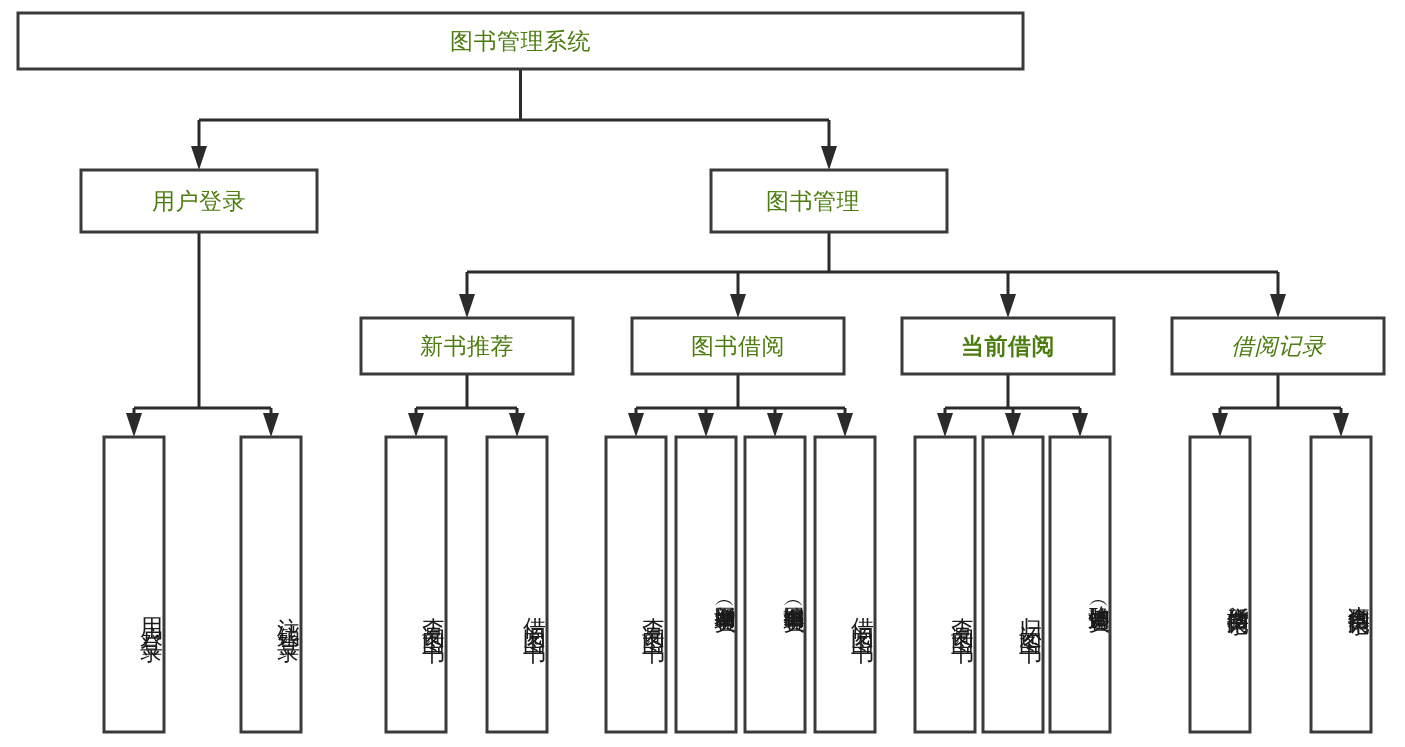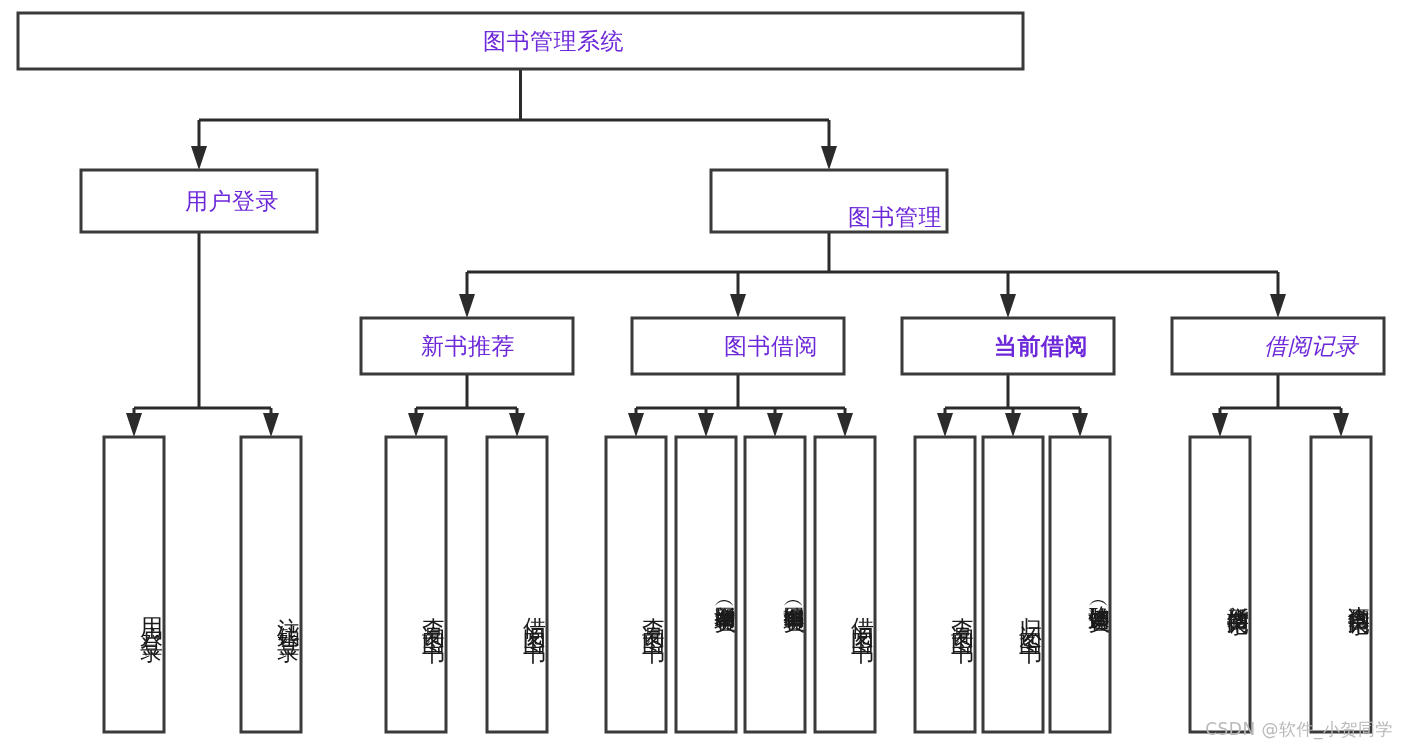--- a/index.html
+++ b/index.html
@@ -37,27 +37,26 @@
   }
   .arrow-head {
     fill: #2b2b2b;
     stroke: none;
   }
   .node-label-h {
     position: absolute;
     display: flex;
     align-items: center;
     justify-content: center;
-    color: #6d28d9;
+    color: #4d7c0f;
     font-size: 23px;
     line-height: 1.15;
     letter-spacing: 0.5px;
     white-space: nowrap;
     pointer-events: none;
-    padding-left: 33px;
   }
   .node-label-v {
     position: absolute;
     display: flex;
     align-items: center;
     justify-content: center;
     color: #1b1b1b;
     font-size: 22px;
     line-height: 1.12;
     writing-mode: vertical-rl;
@@ -157,34 +156,33 @@
         <rect x="983" y="437" width="60" height="295" class="node-rect"></rect>
         <rect x="1050" y="437" width="60" height="295" class="node-rect"></rect>
         <rect x="1190" y="437" width="60" height="295" class="node-rect"></rect>
         <rect x="1311" y="437" width="60" height="295" class="node-rect"></rect>
       </g>
   </svg>
 
   <div id="labels">
       <div class="node-label-h" style="left: 18px; top: 13px; width: 1005px; height: 56px;">图书管理系统</div>
       <div class="node-label-h" style="left: 81px; top: 170px; width: 236px; height: 62px;">用户登录</div>
-      <div class="node-label-h" style="left: 732px; top: 170px; width: 260px; height: 62px; margin-top: 16px;">图书管理</div>
-      <div class="node-label-h" style="left: 347px; top: 318px; width: 176px; height: 56px;">新书推荐</div>
+      <div class="node-label-h" style="left: 683px; top: 170px; width: 260px; height: 62px;">图书管理</div>
+      <div class="node-label-h" style="left: 379px; top: 318px; width: 176px; height: 56px;">新书推荐</div>
       <div class="node-label-h" style="left: 632px; top: 318px; width: 212px; height: 56px;">图书借阅</div>
       <div class="node-label-h" style="left: 902px; top: 318px; width: 212px; height: 56px; font-weight: bold;">当前借阅</div>
       <div class="node-label-h" style="left: 1172px; top: 318px; width: 212px; height: 56px; font-style: italic;">借阅记录</div>
       <div class="node-label-v" style="left: 104px; top: 437px; width: 60px; height: 295px; align-items: flex-start; padding-top: 60px; box-sizing: border-box; font-size: 23px; letter-spacing: 8px;">用户登录</div>
       <div class="node-label-v" style="left: 241px; top: 437px; width: 60px; height: 295px; align-items: flex-start; padding-top: 60px; box-sizing: border-box; font-size: 23px; letter-spacing: 8px;">注销登录</div>
       <div class="node-label-v" style="left: 386px; top: 437px; width: 60px; height: 295px; align-items: flex-start; padding-top: 60px; box-sizing: border-box; font-size: 23px; letter-spacing: 8px;">查询图书</div>
       <div class="node-label-v" style="left: 487px; top: 437px; width: 60px; height: 295px; align-items: flex-start; padding-top: 60px; box-sizing: border-box; font-size: 23px; letter-spacing: 8px;">借阅图书</div>
       <div class="node-label-v" style="left: 606px; top: 437px; width: 60px; height: 295px; align-items: flex-start; padding-top: 60px; box-sizing: border-box; font-size: 23px; letter-spacing: 8px;">查询图书</div>
       <div class="node-label-v" style="left: 676px; top: 437px; width: 60px; height: 295px; align-items: flex-start; padding-top: 18px; box-sizing: border-box; font-size: 21px; letter-spacing: 1px;">新增图书（管理员）</div>
       <div class="node-label-v" style="left: 745px; top: 437px; width: 60px; height: 295px; align-items: flex-start; padding-top: 18px; box-sizing: border-box; font-size: 21px; letter-spacing: 1px;">编辑图书（管理员）</div>
       <div class="node-label-v" style="left: 815px; top: 437px; width: 60px; height: 295px; align-items: flex-start; padding-top: 60px; box-sizing: border-box; font-size: 23px; letter-spacing: 8px;">借阅图书</div>
       <div class="node-label-v" style="left: 915px; top: 437px; width: 60px; height: 295px; align-items: flex-start; padding-top: 60px; box-sizing: border-box; font-size: 23px; letter-spacing: 8px;">查询图书</div>
       <div class="node-label-v" style="left: 983px; top: 437px; width: 60px; height: 295px; align-items: flex-start; padding-top: 60px; box-sizing: border-box; font-size: 23px; letter-spacing: 8px;">归还图书</div>
       <div class="node-label-v" style="left: 1050px; top: 437px; width: 60px; height: 295px; align-items: flex-start; padding-top: 18px; box-sizing: border-box; font-size: 21px; letter-spacing: 1px;">确认归还（管理员）</div>
       <div class="node-label-v" style="left: 1190px; top: 437px; width: 60px; height: 295px; align-items: flex-start; padding-top: 18px; box-sizing: border-box; font-size: 22px; letter-spacing: 2px;">新增借阅记录</div>
       <div class="node-label-v" style="left: 1311px; top: 437px; width: 60px; height: 295px; align-items: flex-start; padding-top: 18px; box-sizing: border-box; font-size: 22px; letter-spacing: 2px;">查询借阅记录</div>
     </div>
 
-  <div class="watermark">CSDN @软件_小贺同学</div>
 </div>
 
 </body></html>

